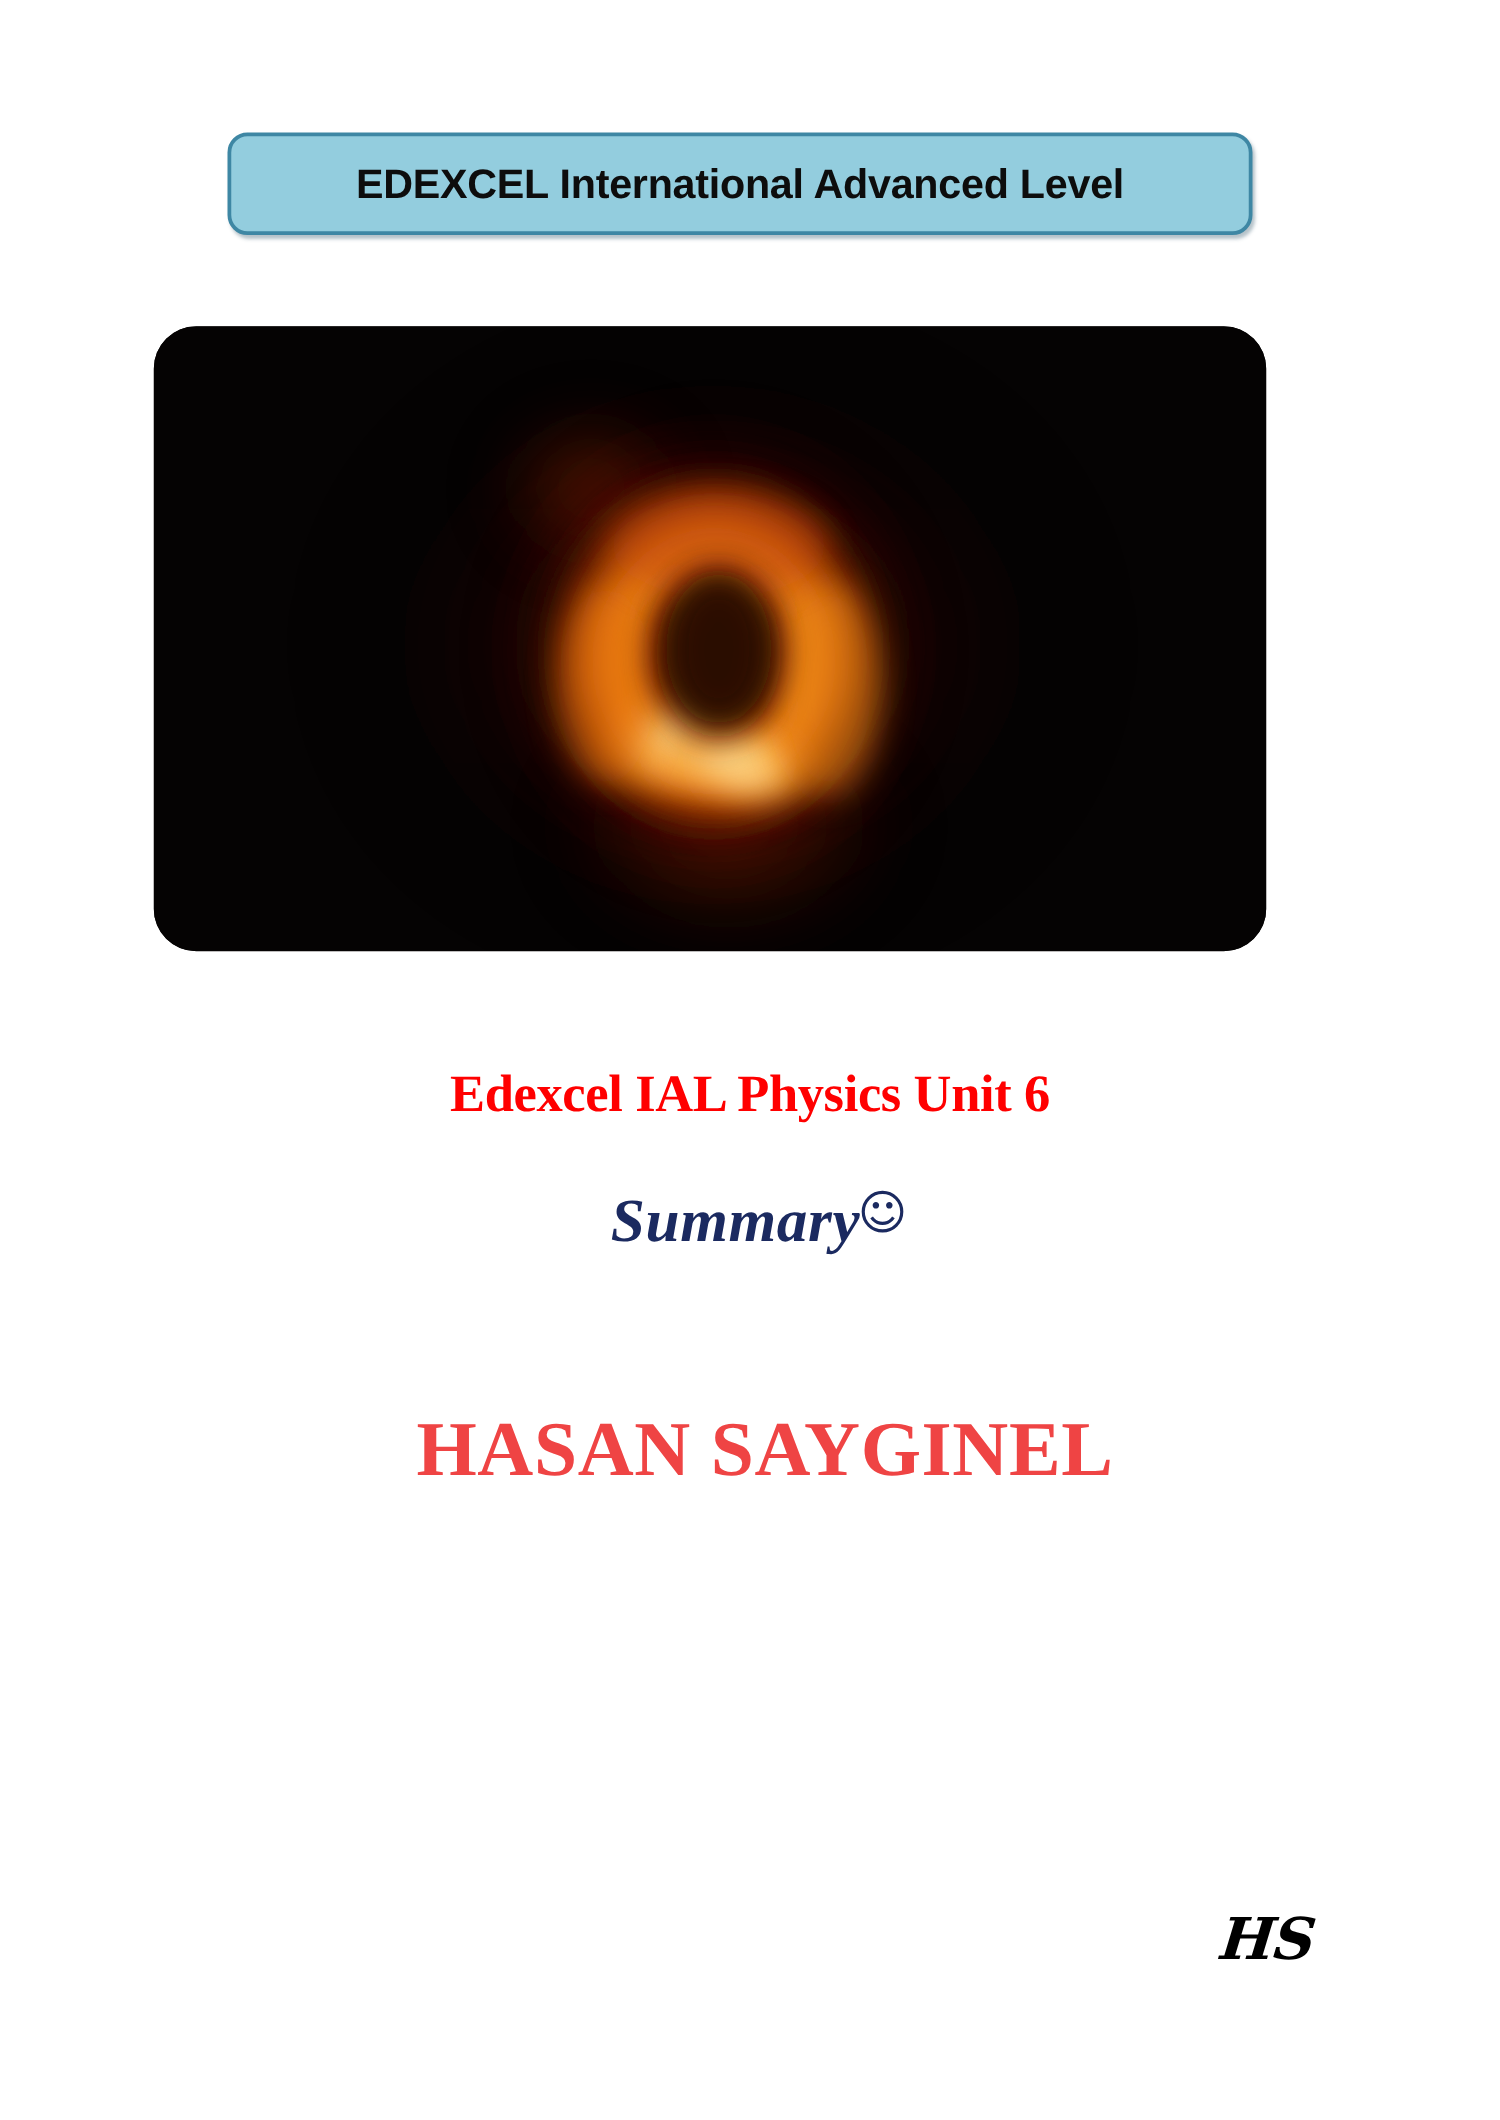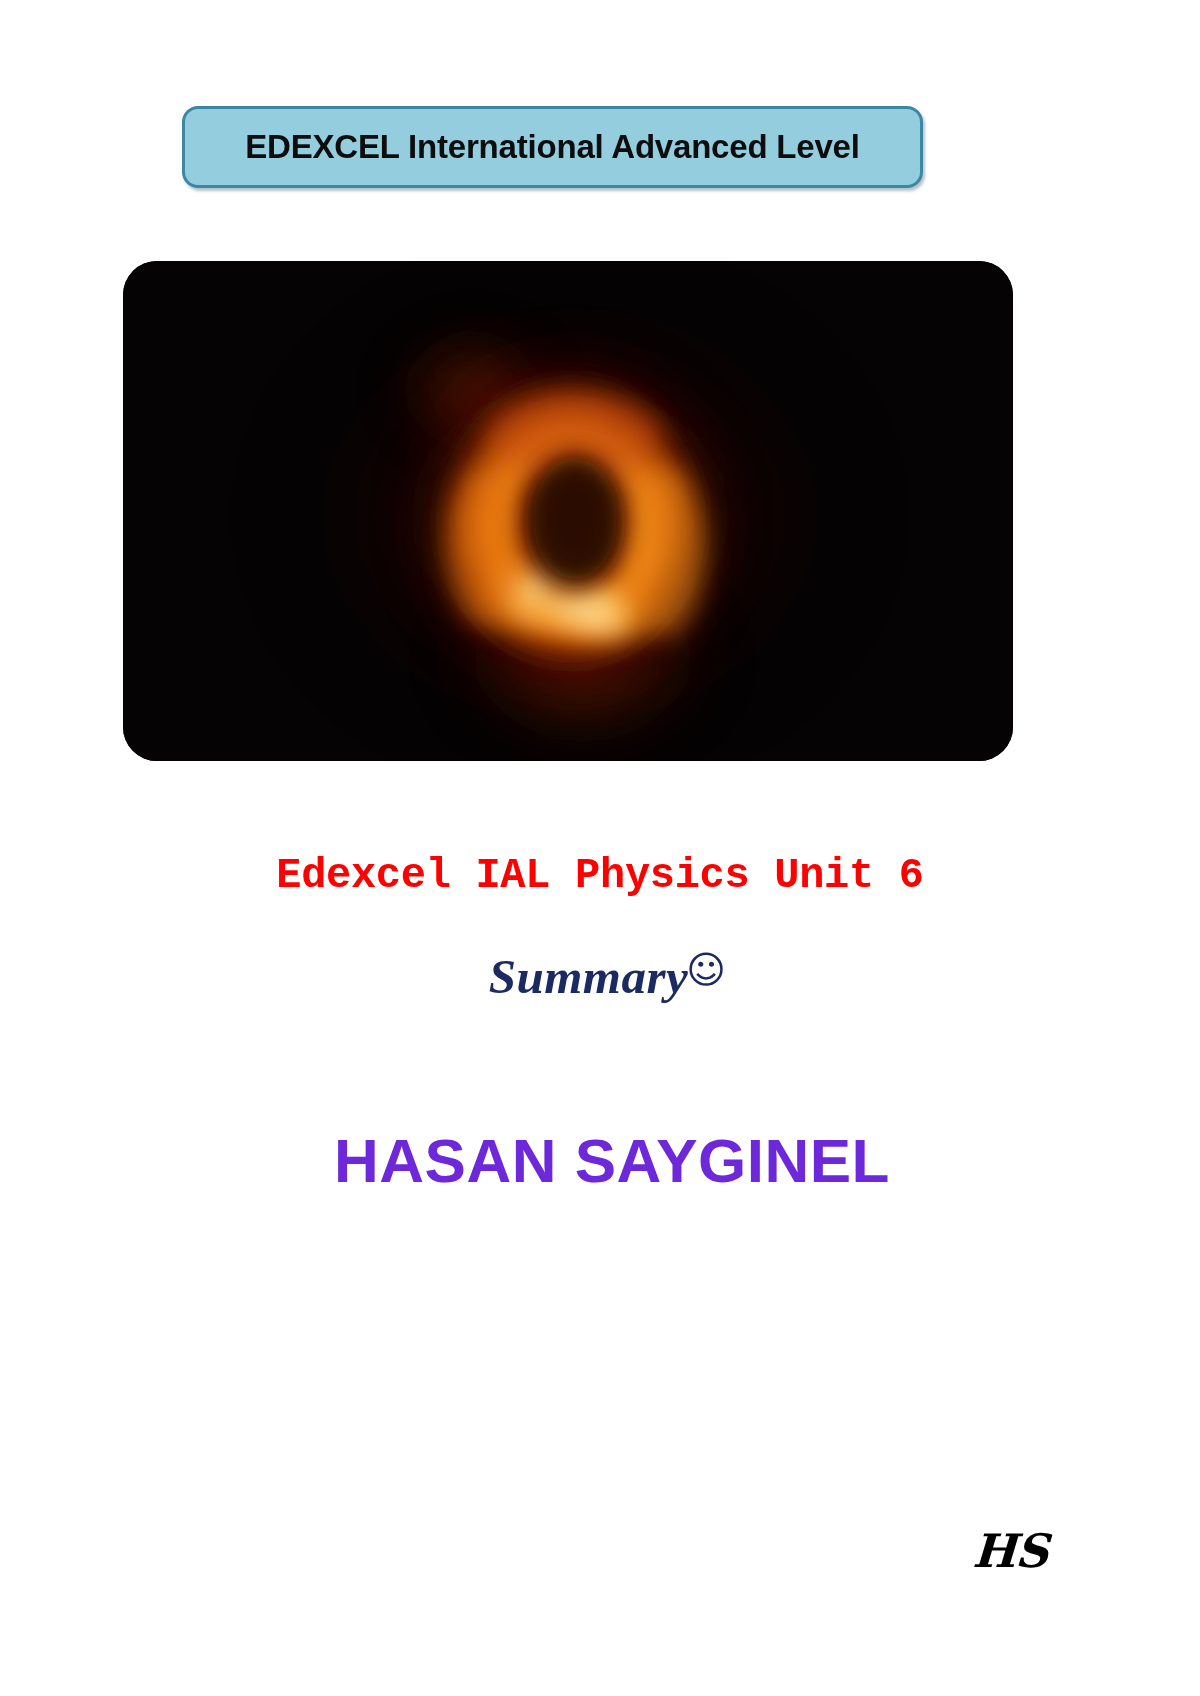--- a/index.html
+++ b/index.html
@@ -19,21 +19,21 @@
     position: absolute;
     inset: 0;
     background: #ffffff;
   }
 
   
   .header-banner {
     position: absolute;
     left: 182px;
     top: 106px;
-    width: 741px;
+    width: 820px;
     height: 82px;
     box-sizing: border-box;
     background: #93CDDE;
     border: 3px solid #3E87A4;
     border-radius: 16px;
     display: flex;
     align-items: center;
     justify-content: center;
     box-shadow: 2px 3px 3px rgba(90,120,135,0.45);
   }
@@ -59,21 +59,21 @@
   }
   .bh-svg { display: block; width: 100%; height: 100%; }
 
   
   .doc-title {
     position: absolute;
     left: 0;
     right: 0;
     top: 852px;
     text-align: center;
-    font-family: Liberation Mono, monospace;
+    font-family: Liberation Serif, serif;
     font-weight: bold;
     font-size: 42px;
     color: #FF0000;
     letter-spacing: -0.3px;
   }
   .doc-subtitle {
     position: absolute;
     left: 0;
     right: 0;
     top: 948px;
@@ -94,24 +94,24 @@
     vertical-align: 10px;
     margin-left: -2px;
   }
 
   .author-name {
     position: absolute;
     left: 0;
     right: 0;
     top: 1125px;
     text-align: center;
-    font-family: Liberation Sans, sans-serif;
+    font-family: Liberation Serif, serif;
     font-weight: bold;
     font-size: 62px;
-    color: #6d28d9;
+    color: #ef4444;
     letter-spacing: 0.5px;
     margin-left: 24px;
   }
 
   
   .signature {
     position: absolute;
     right: 148px;
     top: 1524px;
     font-family: "DejaVu Serif", serif;

